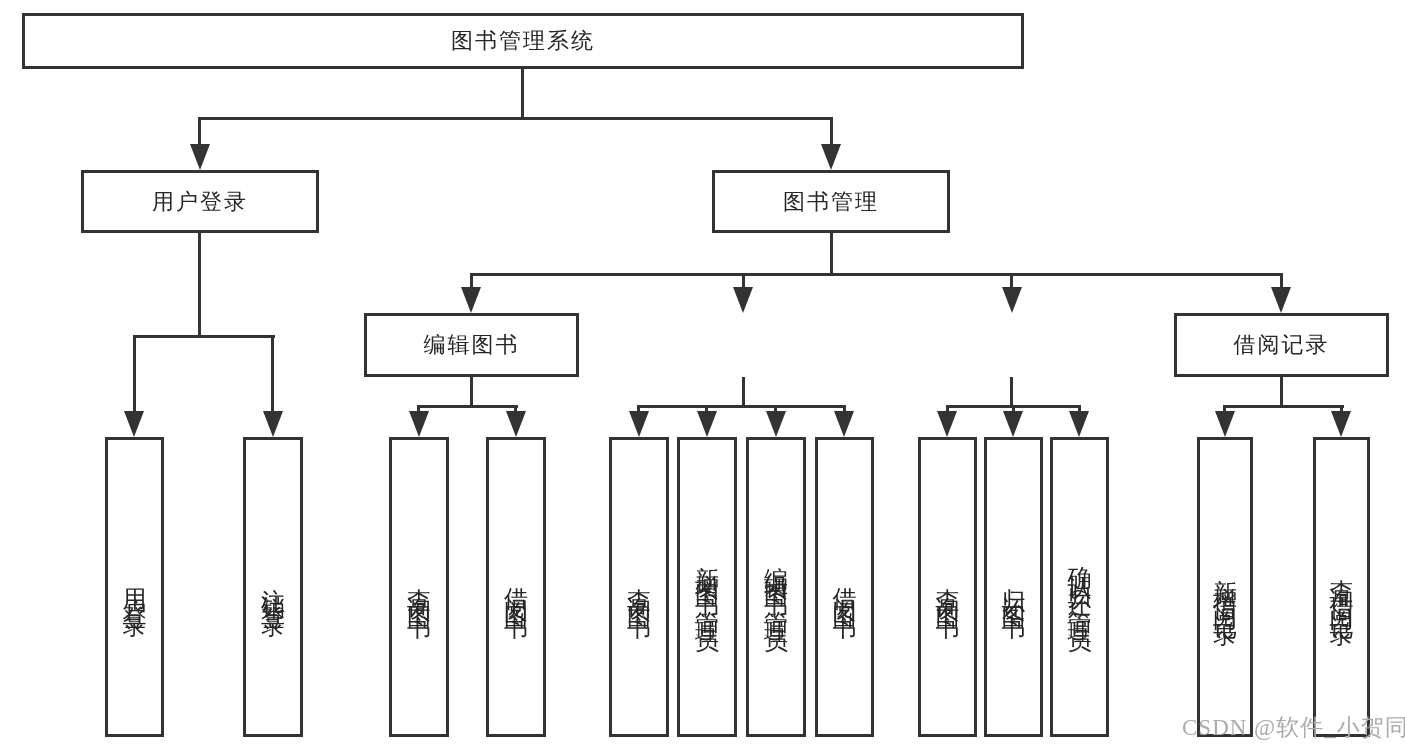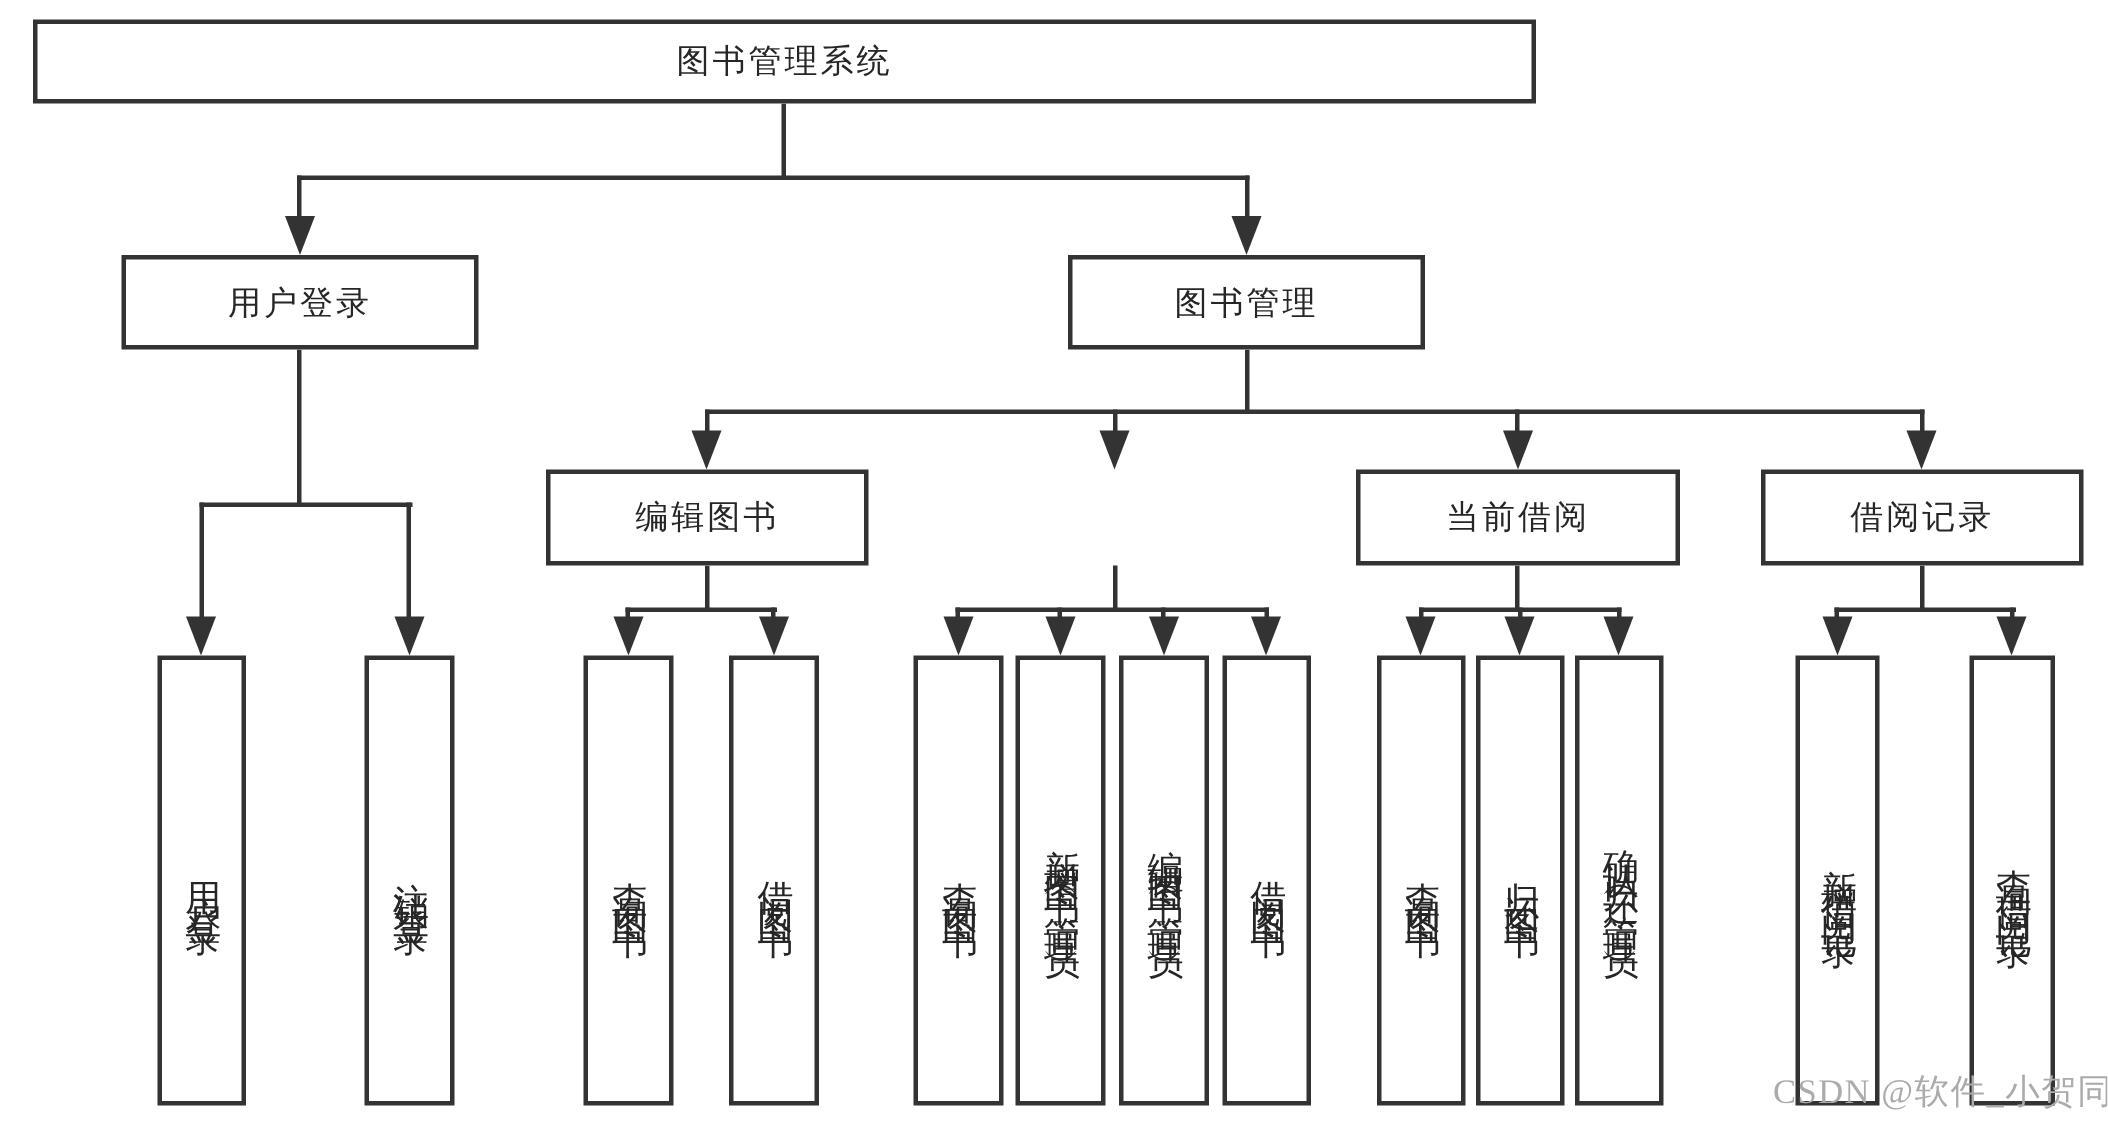--- a/index.html
+++ b/index.html
@@ -100,23 +100,20 @@
   <div class="node hbox" style="left:81px;top:170px;width:238px;height:63px">
     <span class="lbl">用户登录</span>
   </div>
   <div class="node hbox" style="left:712px;top:170px;width:238px;height:63px">
     <span class="lbl">图书管理</span>
   </div>
 
   <div class="node hbox" style="left:364px;top:313px;width:215px;height:64px">
     <span class="lbl">编辑图书</span>
   </div>
-  <div class="node hbox" style="left:904px;top:313px;width:216px;height:64px">
-    <span class="lbl">当前借阅</span>
-  </div>
   <div class="node hbox" style="left:1174px;top:313px;width:215px;height:64px">
     <span class="lbl">借阅记录</span>
   </div>
 
   <div class="node vbox" style="left:105px;top:437px;width:59px;height:300px">
     <span class="vlbl">用户登录</span>
   </div>
   <div class="node vbox" style="left:243px;top:437px;width:60px;height:300px">
     <span class="vlbl">注销登录</span>
   </div>

